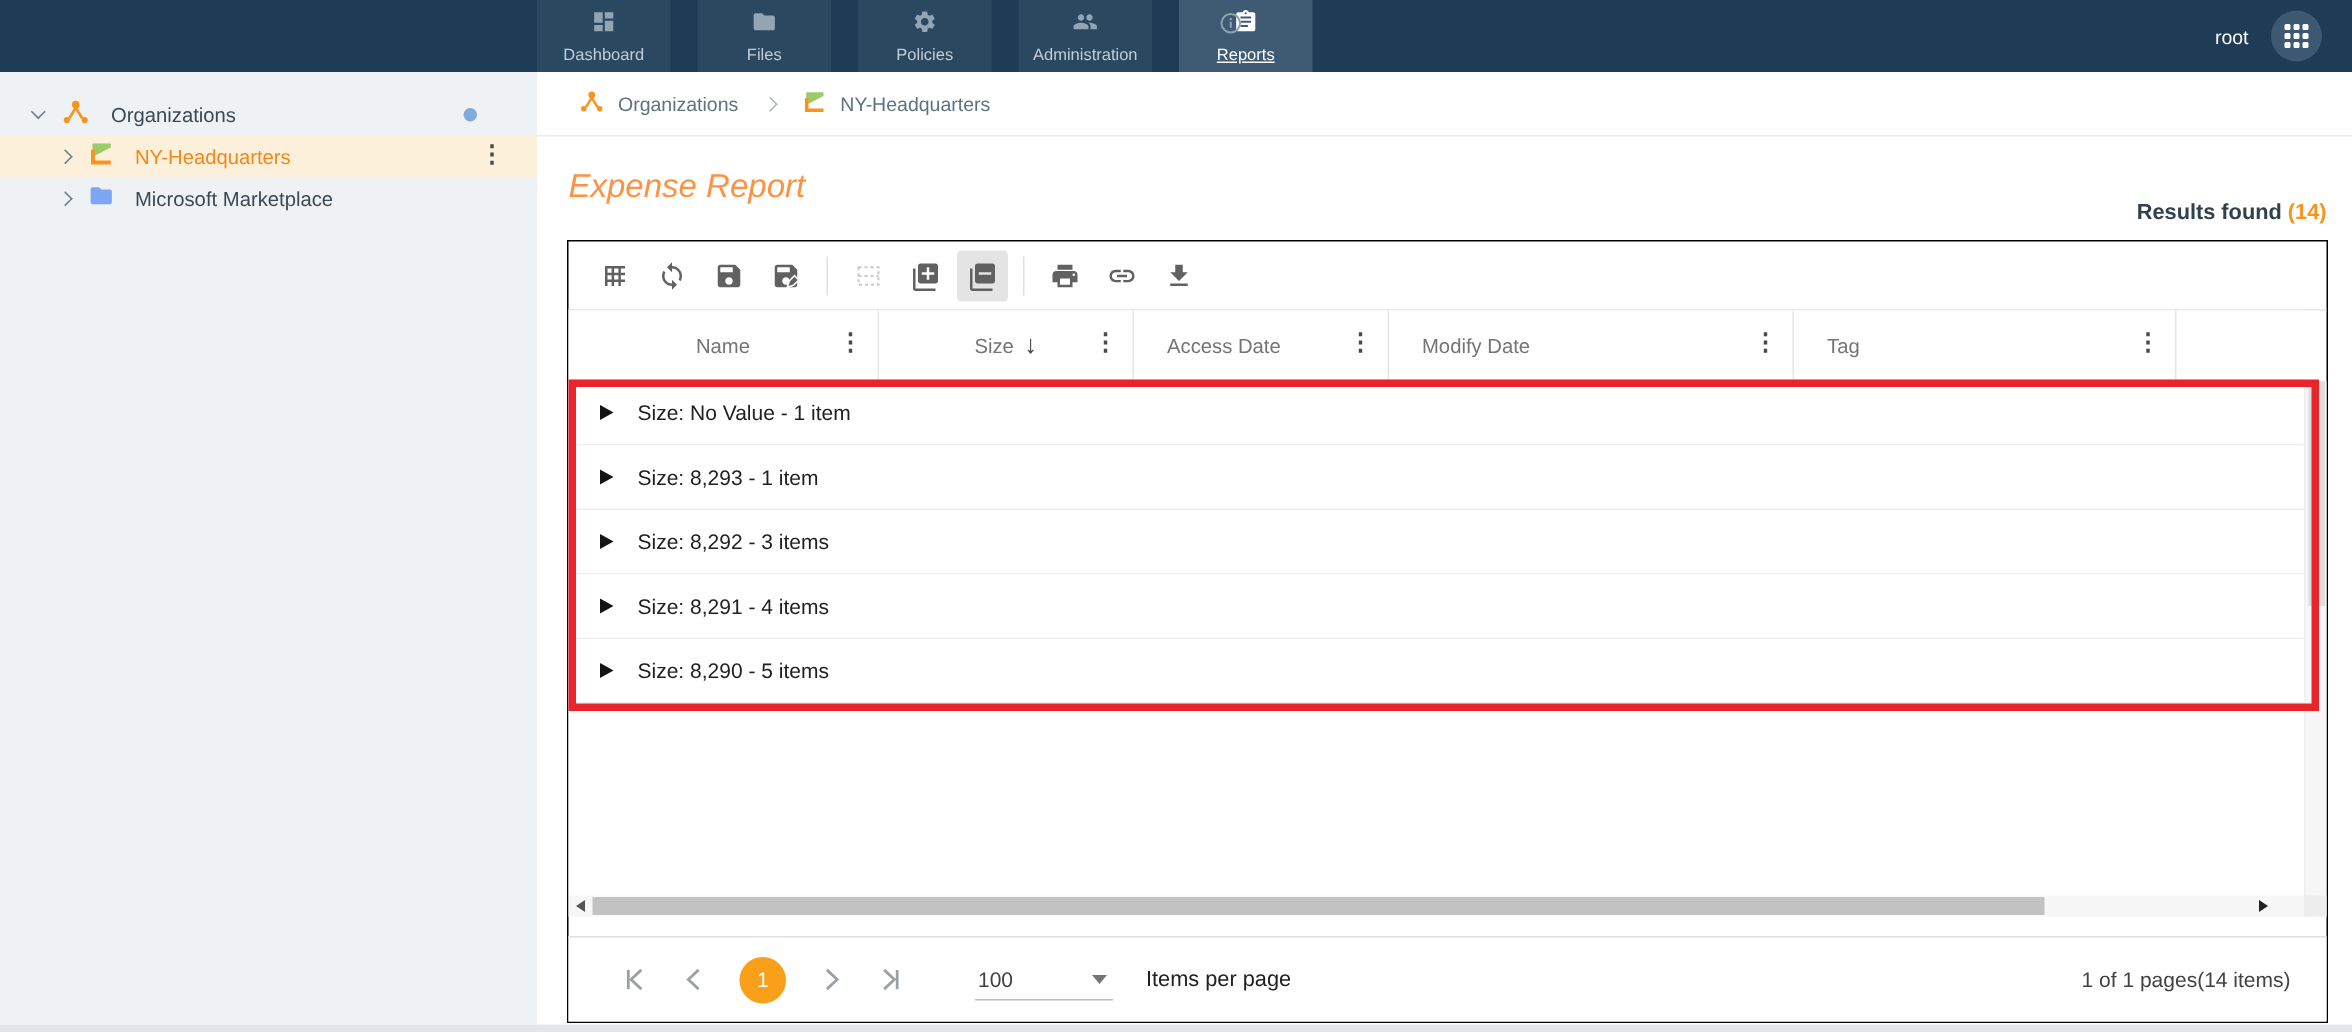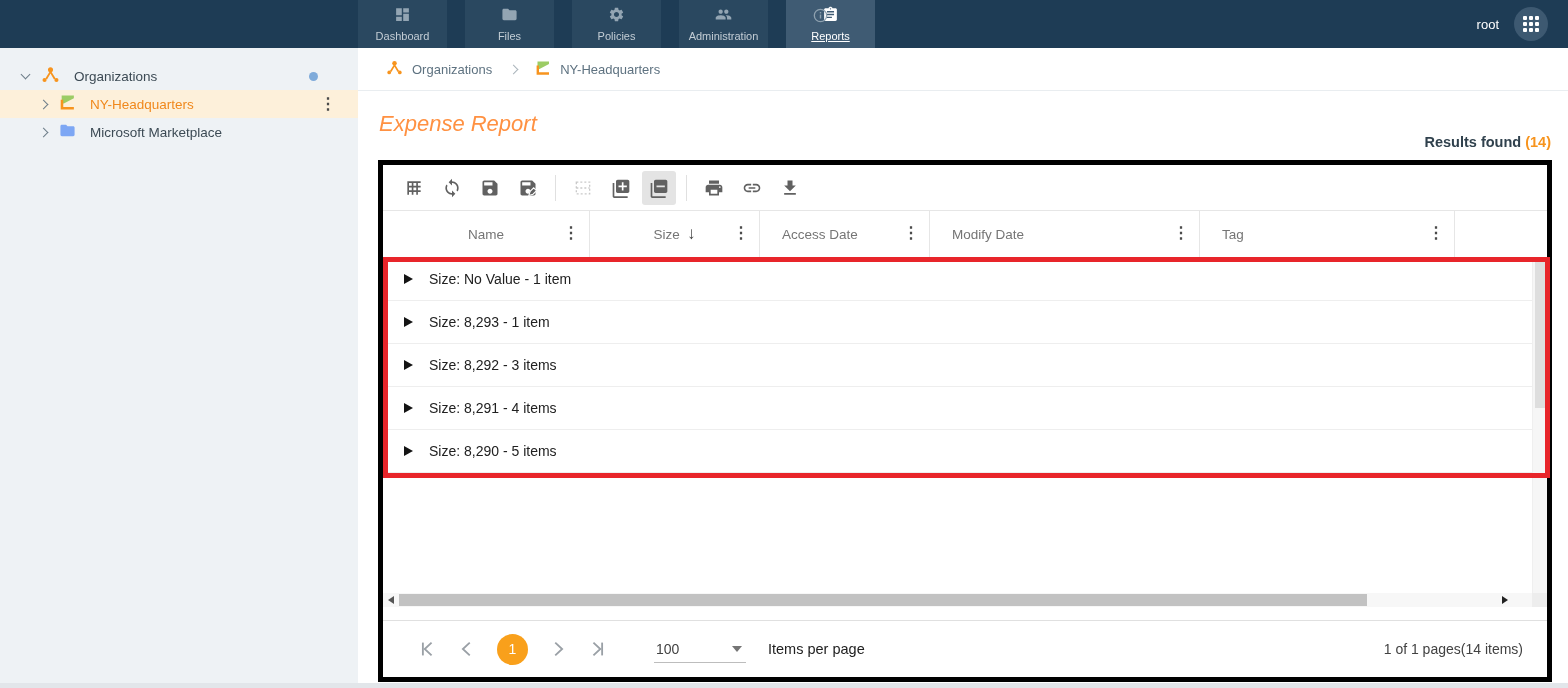--- a/index.html
+++ b/index.html
@@ -45,21 +45,21 @@
   
   .main { position:absolute; left:358px; top:48px; right:0; bottom:5px; background:#fff; }
   .breadcrumb { position:absolute; top:0; left:0; right:0; height:43px; display:flex; align-items:center; gap:10px; padding-left:28px; border-bottom:1px solid #e9edf0; }
   .crumb { display:flex; align-items:center; gap:9px; font-size:13px; color:#5e7280; cursor:pointer; }
   .crumb-sep { width:7px; height:7px; border-right:1.7px solid #aab4bb; border-bottom:1.7px solid #aab4bb; transform:rotate(-45deg); margin:0 8px; }
   .page-title { position:absolute; left:21px; top:63px; font-size:22px; color:#ff9142;font-style:italic; }
   .results { position:absolute; right:17px; top:86px; font-size:14.5px; font-weight:700; color:#30414d; }
   .results .cnt { color:#f7941e; }
 
   
-  .panel { position:absolute; left:20px; right:16px; top:112px; bottom:1px; border:5px solid #000000; background:#fff; }
+  .panel { position:absolute; left:20px; right:16px; top:112px; bottom:1px; border:1px solid #000000; background:#fff; }
   .toolbar { position:absolute; top:0; left:0; right:0; height:46px; border-bottom:1px solid #e6e6e6; display:flex; align-items:center; padding-left:14px; }
   .tbtn { width:34px; height:34px; display:flex; align-items:center; justify-content:center; cursor:pointer; margin-right:4px; border-radius:3px; }
   .tbtn svg { fill:#616161; }
   .tbtn.disabled svg { fill:#c9c9c9; }
   .tbtn.active-tool { background:#e4e4e4; }
   .tsep { width:1px; height:26px; background:#e0e0e0; margin:0 10px 0 6px; }
 
   
   .ghead { position:absolute; top:46px; left:0; right:15px; height:47px; display:flex; border-bottom:1px solid #e0e0e0; background:#fff; }
   .hcell { position:relative; display:flex; align-items:center; border-right:1px solid #e6e6e6; color:#757575; font-size:13.5px; }

